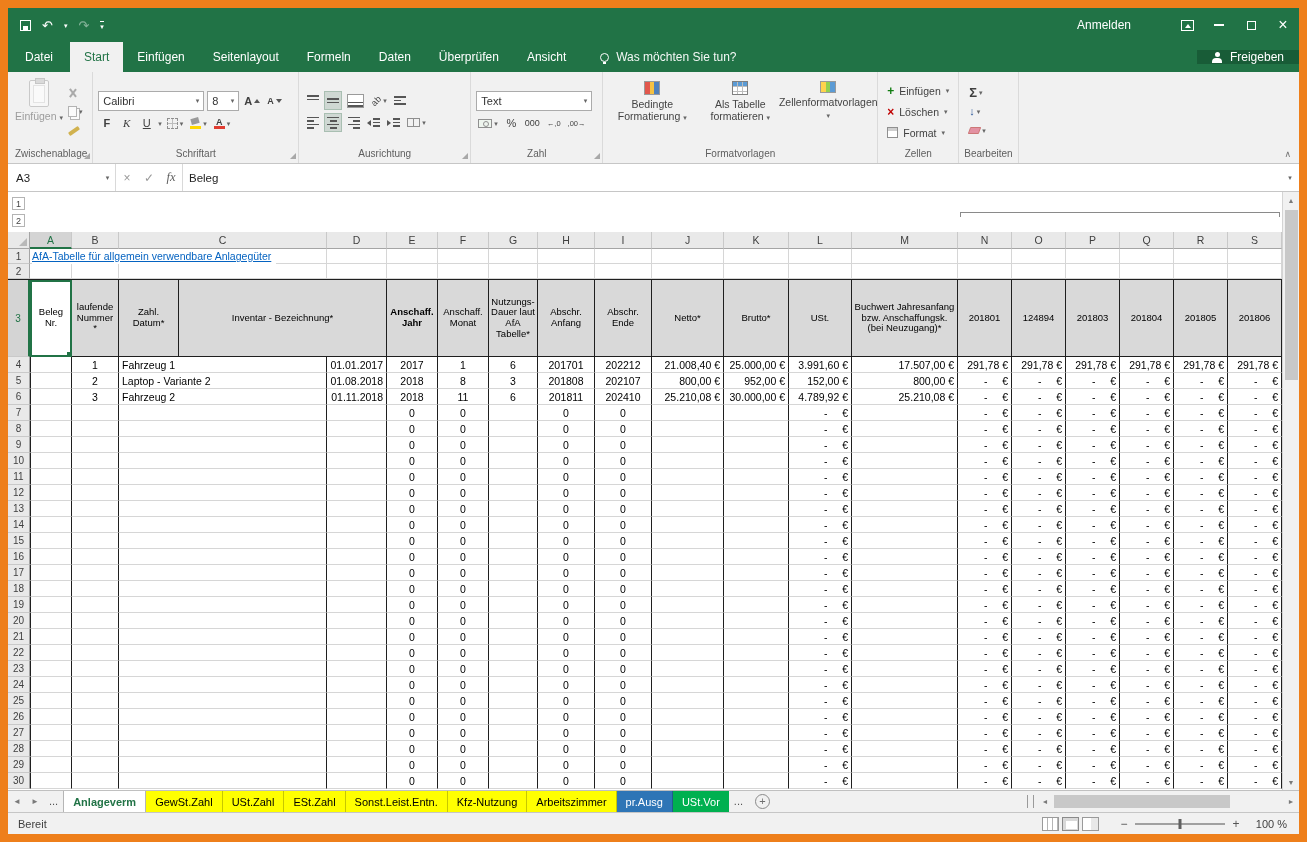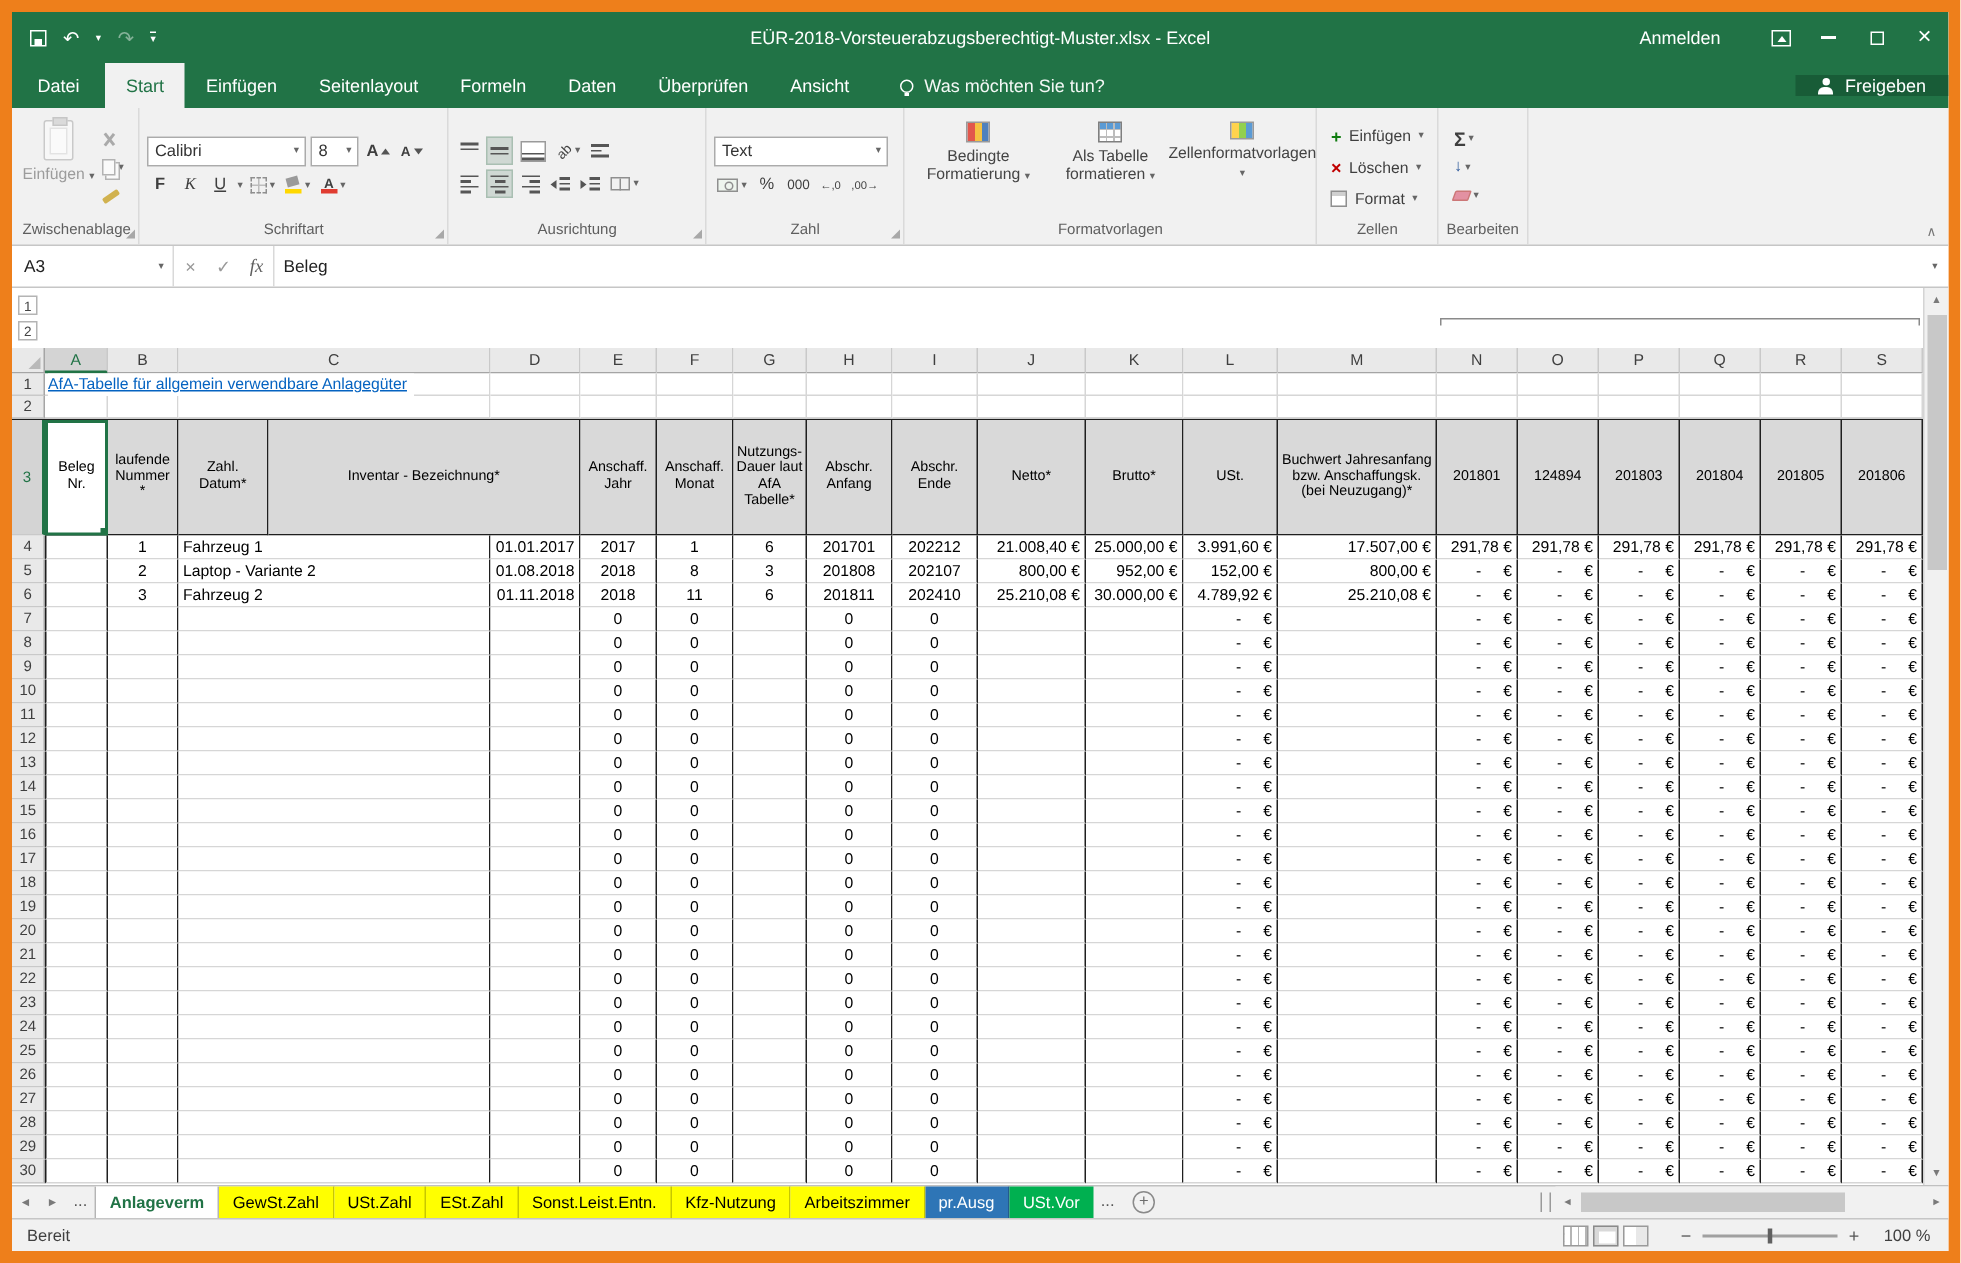--- a/index.html
+++ b/index.html
@@ -11,21 +11,21 @@
 .titlebar{height:34px;background:var(--green,#217346);display:flex;align-items:center;position:relative;flex:none}
 .qat{display:flex;align-items:center;gap:11px;margin-left:12px;z-index:2}
 .icon-save{width:11px;height:11px;border:1.5px solid #fff;position:relative}
 .icon-save::after{content:"";position:absolute;left:2px;right:2px;bottom:0;height:4px;background:#fff}
 .qat .glyph{color:#fff;font-size:13px;line-height:1}
 .qat .dim{opacity:.45}
 .qat .dd{font-size:7px;color:#fff}
 .qat-more{border-top:1.5px solid #fff;padding-top:1px;font-size:7px;color:#fff;line-height:1}
 .tb-title{position:absolute;left:0;right:0;text-align:center;color:#fff;font-size:12px;pointer-events:none}
 .tb-right{margin-left:auto;display:flex;align-items:center;z-index:2}
-.signin{color:#fff;font-size:12px;margin-right:24px}
+.signin{color:#fff;font-size:12px;margin-right:40px}
 .winbtn{width:32px;height:34px;display:flex;align-items:center;justify-content:center}
 .ic-ribopts{width:13px;height:11px;border:1px solid #fff;position:relative}
 .ic-ribopts::after{content:"";position:absolute;left:3.5px;top:3px;width:0;height:0;border-left:3px solid transparent;border-right:3px solid transparent;border-bottom:4px solid #fff}
 .ic-min{width:10px;height:2px;background:#fff}
 .ic-max{width:9px;height:9px;border:1.2px solid #fff}
 .ic-close{color:#fff;font-size:16px;line-height:1}
 
 
 .tabrow{height:30px;background:var(--green,#217346);display:flex;align-items:center;flex:none}
 .rtab{padding:0 14px;line-height:30px;font-size:12px;color:#fff;white-space:nowrap}
@@ -186,21 +186,20 @@
 <div class="window">
 
   <div class="titlebar">
     <div class="qat">
       <span class="icon-save"></span>
       <span class="glyph">↶</span>
       <span class="dd">▾</span>
       <span class="glyph dim">↷</span>
       <span class="qat-more">▾</span>
     </div>
-    <div class="tb-title">EÜR-2018-Vorsteuerabzugsberechtigt-Muster.xlsx  -  Excel</div>
     <div class="tb-right">
       <span class="signin">Anmelden</span>
       <span class="winbtn">
             <span class="ic-ribopts"></span>
           </span>
       <span class="winbtn">
             <span class="ic-min"></span>
           </span>
       <span class="winbtn">
             <span class="ic-max"></span>
@@ -558,21 +557,21 @@
               <div class="cell" style="width: 54px;"></div>
               <div class="cell" style="width: 54px;"></div>
               <div class="cell" style="width: 54px;"></div>
             </div>
             <div class="grow r-hdr" style="height: 78px;">
               <div class="row-hd sel">3</div>
               <div class="cell tb tbl acell" style="width: 42px;">Beleg Nr.</div>
               <div class="cell tb hcell" style="width: 47px;">laufende Nummer *</div>
               <div class="cell tb hcell" style="width: 60px;">Zahl. Datum*</div>
               <div class="cell tb hcell" style="width: 208px;">Inventar - Bezeichnung*</div>
-              <div class="cell tb hcell" style="width: 51px;">Anschaff. Jahr</div>
+              <div class="cell tb hcell" style="width: 51px; font-weight: bold;">Anschaff. Jahr</div>
               <div class="cell tb hcell" style="width: 51px;">Anschaff. Monat</div>
               <div class="cell tb hcell" style="width: 49px;">Nutzungs-Dauer laut AfA Tabelle*</div>
               <div class="cell tb hcell" style="width: 57px;">Abschr. Anfang</div>
               <div class="cell tb hcell" style="width: 57px;">Abschr. Ende</div>
               <div class="cell tb hcell" style="width: 72px;">Netto*</div>
               <div class="cell tb hcell" style="width: 65px;">Brutto*</div>
               <div class="cell tb hcell" style="width: 63px;">USt.</div>
               <div class="cell tb hcell" style="width: 106px;">Buchwert Jahresanfang bzw. Anschaffungsk. (bei Neuzugang)*</div>
               <div class="cell tb hcell" style="width: 54px;">201801</div>
               <div class="cell tb hcell" style="width: 54px;">124894</div>

